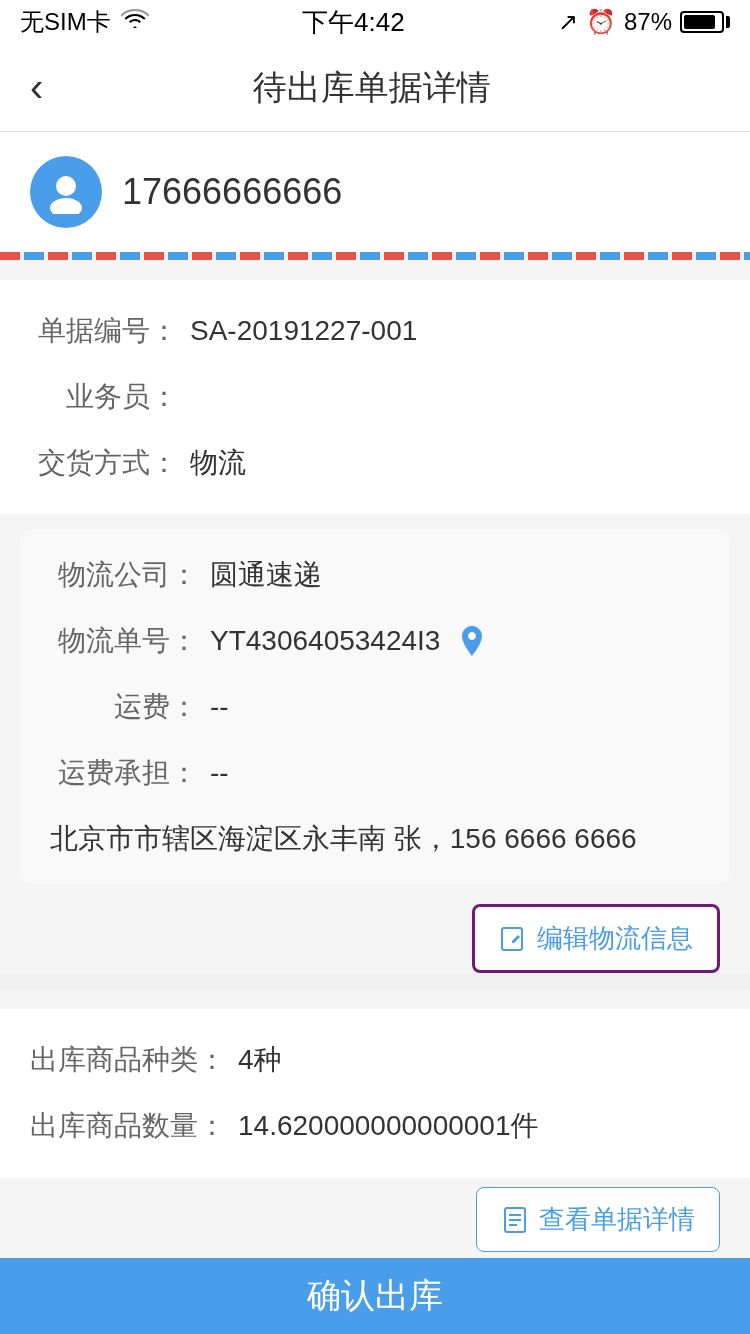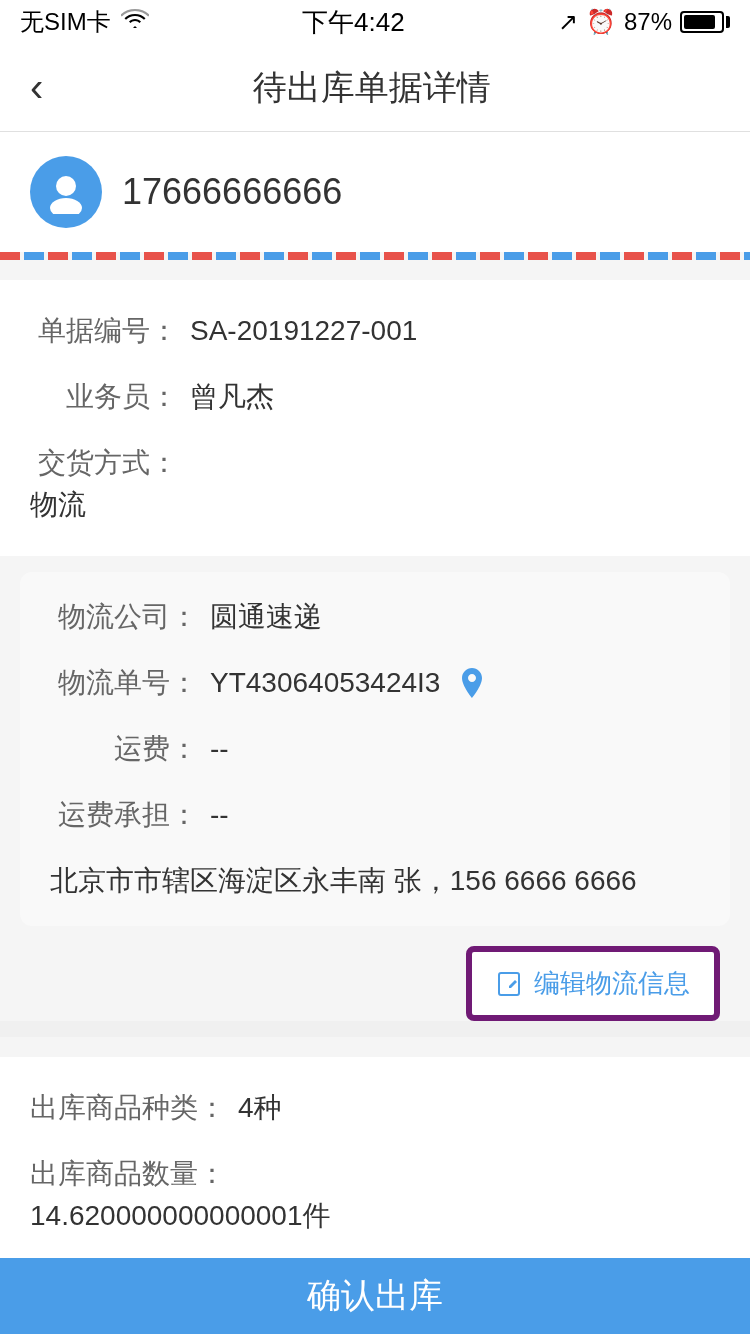--- a/index.html
+++ b/index.html
@@ -96,21 +96,21 @@
       padding: 30px;
     }
 
     .info-row {
       display: flex;
       align-items: flex-start;
       margin-bottom: 24px;
       font-size: 28px;
       line-height: 1.5;
     }
-    .info-row:last-child { margin-bottom: 0; flex-direction: column; }
+    .info-row:last-child { margin-bottom: 0; }
     .info-label {
       color: #666;
       min-width: 160px;
       text-align: right;
       padding-right: 12px;
       flex-shrink: 0;
     }
     .info-value {
       color: #333;
       flex: 1;
@@ -141,21 +141,21 @@
     }
 
     
     .action-row {
       display: flex;
       justify-content: flex-end;
       margin-top: 20px;
       padding-right: 30px;
     }
     .edit-logistics-btn {
-      border: 6px solid #701a75;
+      border: 3px solid #701a75;
       border-radius: 8px;
       padding: 14px 24px;
       color: #4a9de8;
       font-size: 26px;
       display: flex;
       align-items: center;
       gap: 10px;
       background: #fff;
       cursor: pointer;
       text-align: right;
@@ -279,21 +279,20 @@
 
 <div class="dashed-divider"></div>
 
 <div class="section">
   <div class="info-row">
     <span class="info-label">单据编号：</span>
     <span class="info-value">SA-20191227-001</span>
   </div>
   <div class="info-row">
     <span class="info-label">业务员：</span>
-    <span class="info-value">曾凡杰</span>
   </div>
   <div class="info-row">
     <span class="info-label">交货方式：</span>
     <span class="info-value">物流</span>
   </div>
 </div>
 
 <div class="logistics-section" style="margin: 16px 20px; border-radius: 12px;">
   <div class="info-row">
     <span class="info-label">物流公司：</span>

